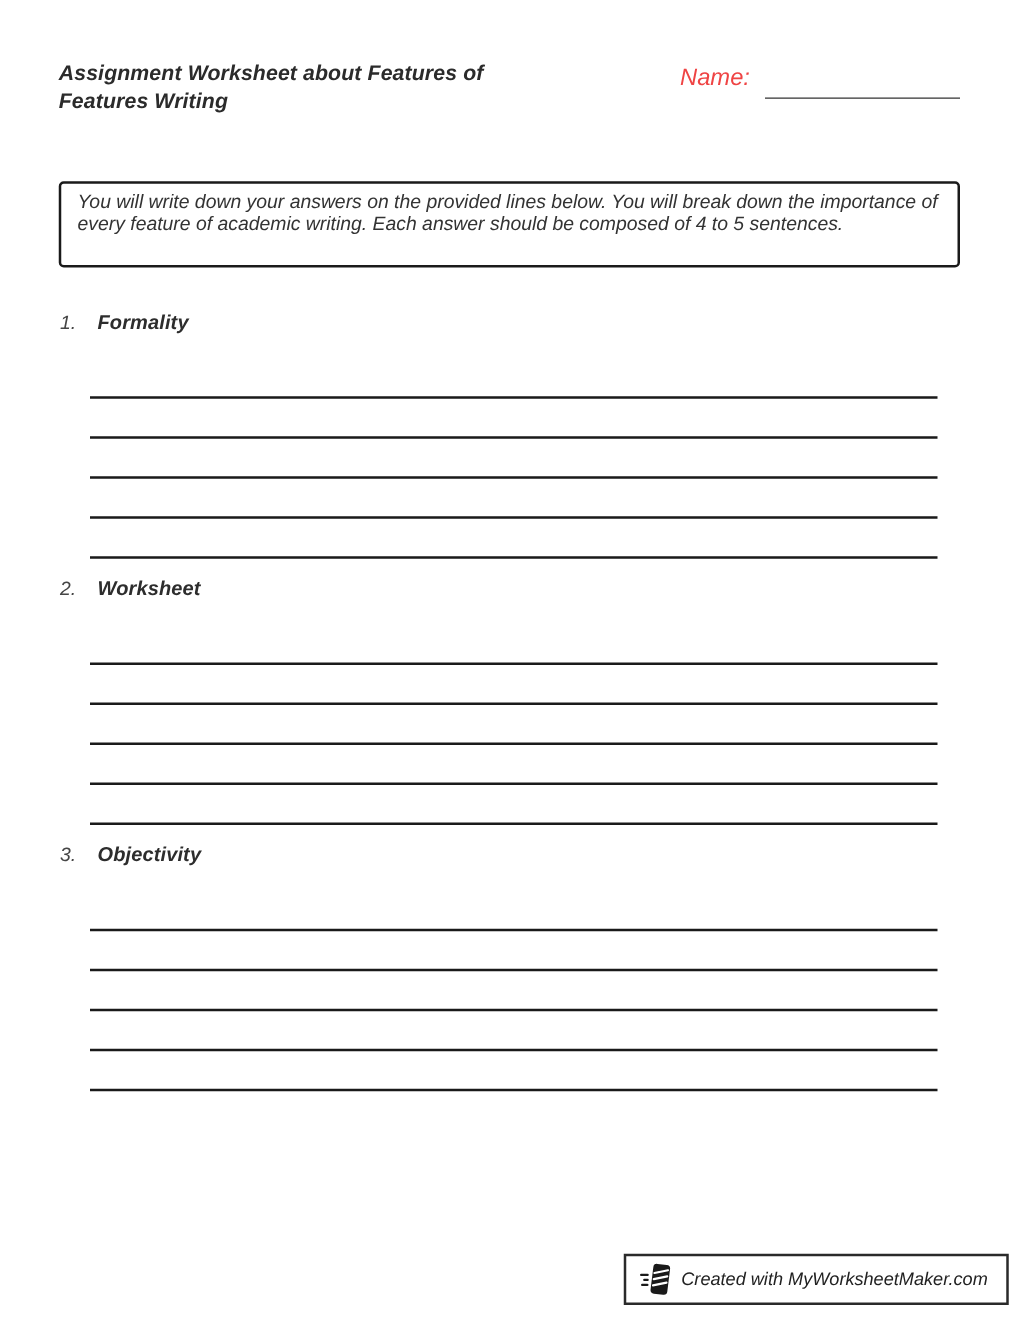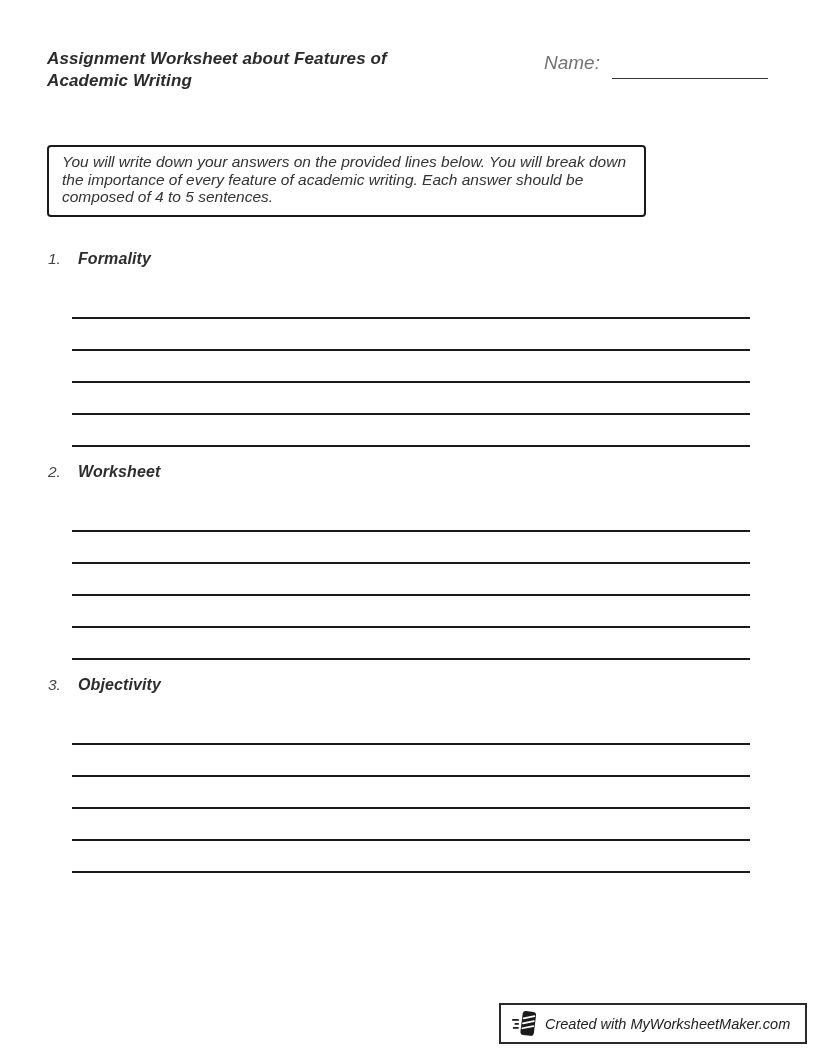--- a/index.html
+++ b/index.html
@@ -13,31 +13,31 @@
   }
   .page { position: absolute; inset: 0; background: #ffffff; font-style: italic; }
 
   
   .doc-title {
     position: absolute; left: 47px; top: 48px;
     font-size: 17px; font-weight: bold; color: #2b2b2b;
     line-height: 22px; letter-spacing: 0.1px;
   }
   .name-block { position: absolute; left: 544px; top: 52px; }
-  .name-label { font-size: 19px; color: #737373; }
+  .name-label { font-size: 19px; color: #ef4444; }
   .name-underline {
     position: absolute; left: 612px; top: 78px;
     width: 156px; height: 0;
     border-bottom: 1.5px solid #333333;
   }
 
   
   .instruction-box {
     position: absolute; left: 47px; top: 145px;
-    width: 599px; min-height: 69px;
+    width: 721px; min-height: 69px;
     border: 2px solid #1a1a1a; border-radius: 4px;
     padding: 6px 12px 9px 13px;
     background: #ffffff;
   }
   .instruction-text {
     font-size: 15.5px; line-height: 17.5px; color: #333333;
   }
 
   
   .section { position: absolute; left: 48px; width: 702px; }
@@ -72,21 +72,21 @@
   .footer-logo { flex: 0 0 auto; display: block; }
   .footer-text { font-size: 14.5px; color: #222222; white-space: nowrap; }
 </style>
 </head>
 <body>
 
 <div class="page">
 
   <div class="doc-title">
     <div>Assignment Worksheet about Features of</div>
-    <div>Academic Writing</div>
+    <div>Features Writing</div>
   </div>
 
   <div class="name-block">
     <span class="name-label">Name:</span>
   </div>
   <div class="name-underline"></div>
 
   <div class="instruction-box">
     <div class="instruction-text">You will write down your answers on the provided lines below. You will break down the importance of every feature of academic writing. Each answer should be composed of 4 to 5 sentences.</div>
   </div>

